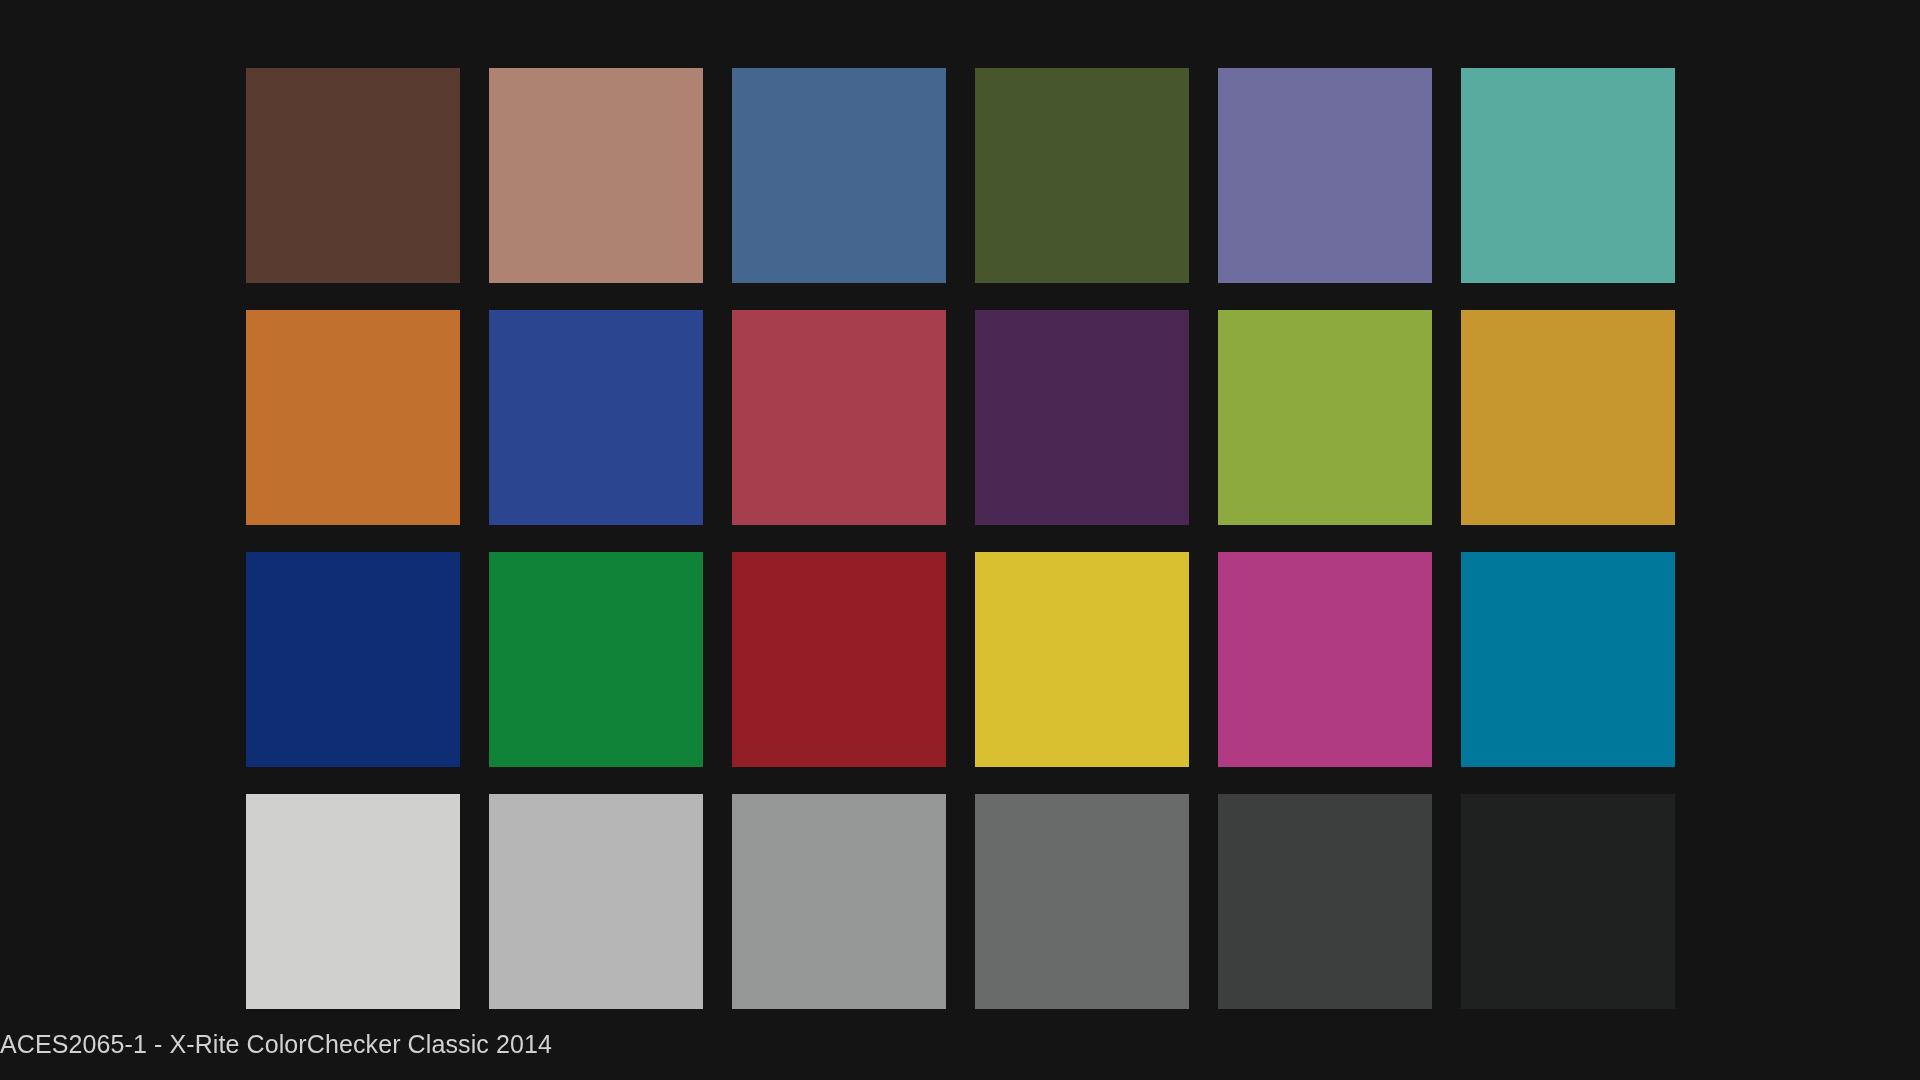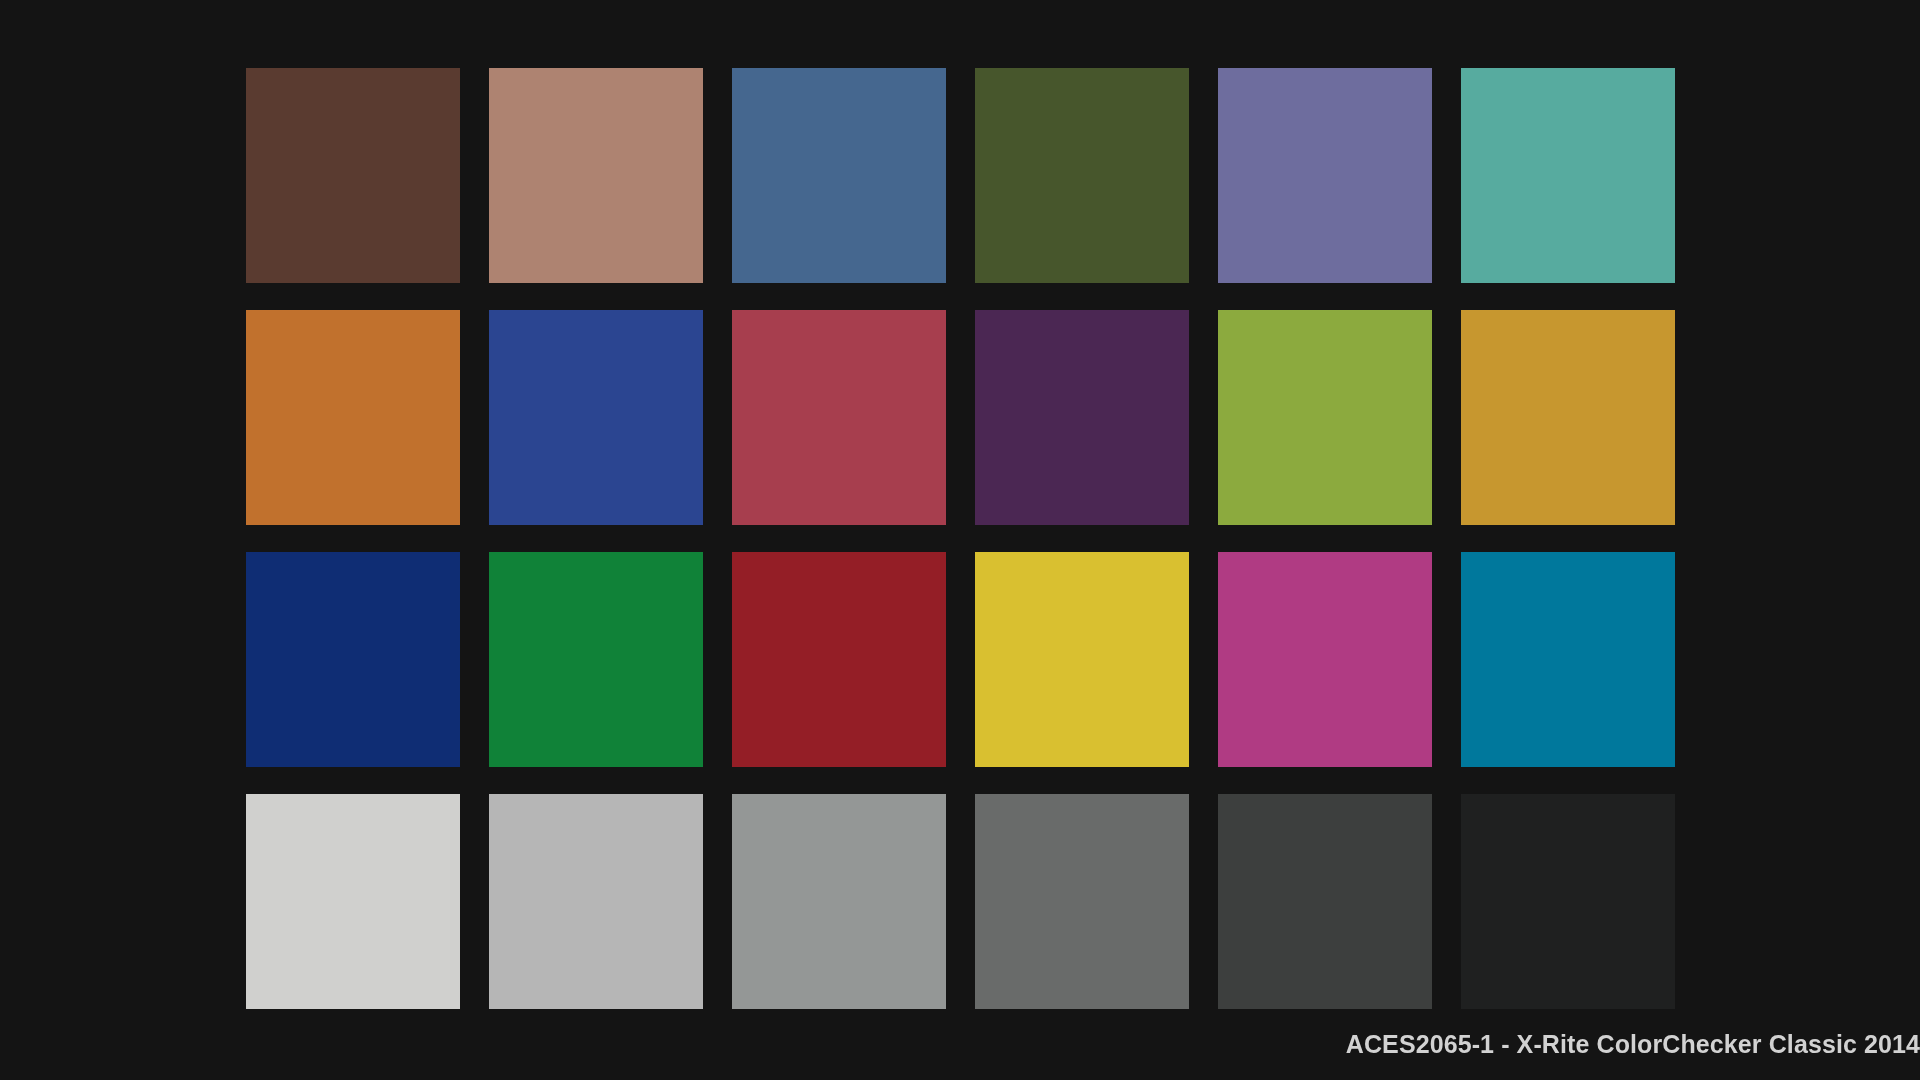--- a/index.html
+++ b/index.html
@@ -36,27 +36,26 @@
   .patch {
     width: 214px;
     height: 215px;
     display: block;
   }
   #caption {
     position: absolute;
     left: 0;
     top: 1030px;
     width: 1920px;
-    text-align: right;
+    text-align: left;
     color: #d2d2d2;
     font-size: 25px;
     font-family: "Liberation Sans", sans-serif;
     letter-spacing: 0.1px;
     white-space: nowrap;
-    font-weight: bold;
   }
 </style>
 </head>
 <body style="background: rgb(20, 20, 20);">
 
 <div id="chart-root" style="background: rgb(20, 20, 20);">
   <div id="patch-grid">
       <div class="patch" style="background-color: rgb(90, 59, 48);"></div>
       <div class="patch" style="background-color: rgb(174, 131, 113);"></div>
       <div class="patch" style="background-color: rgb(69, 103, 143);"></div>

